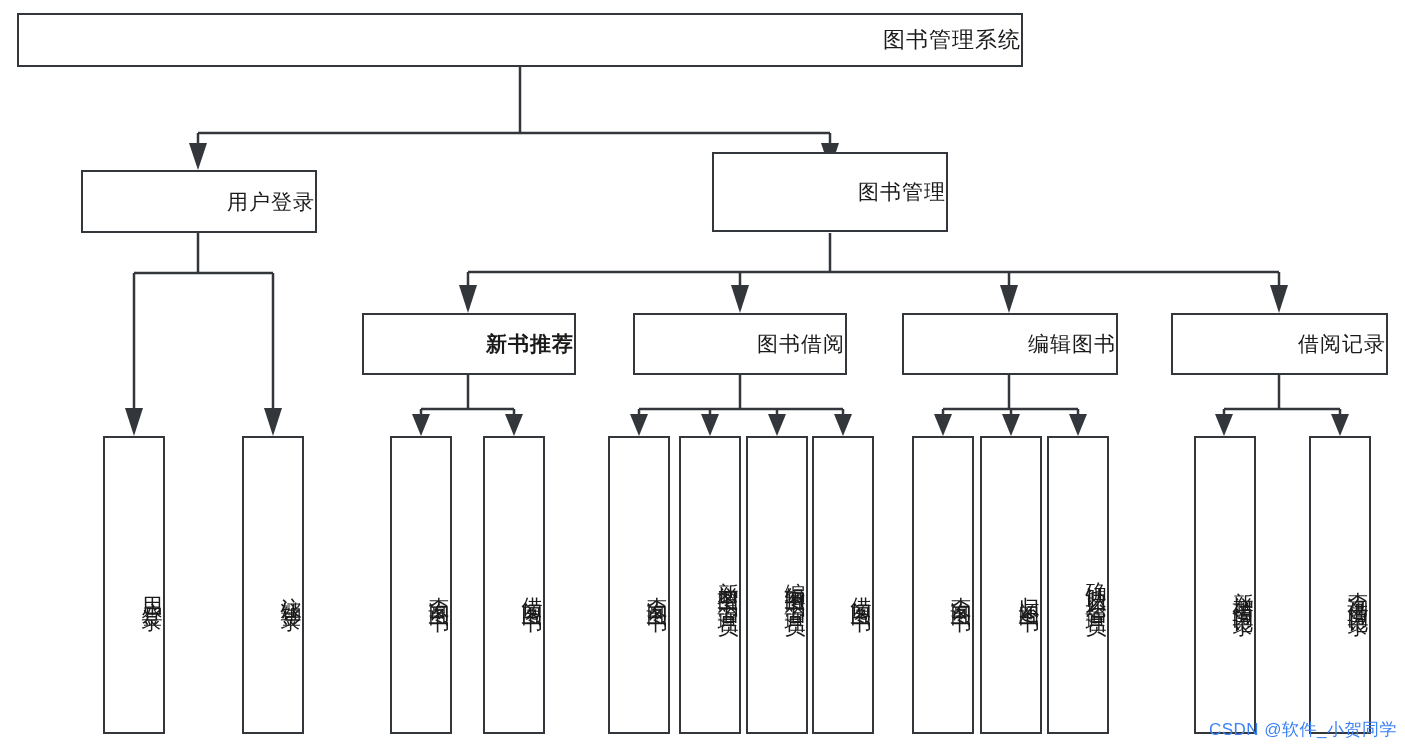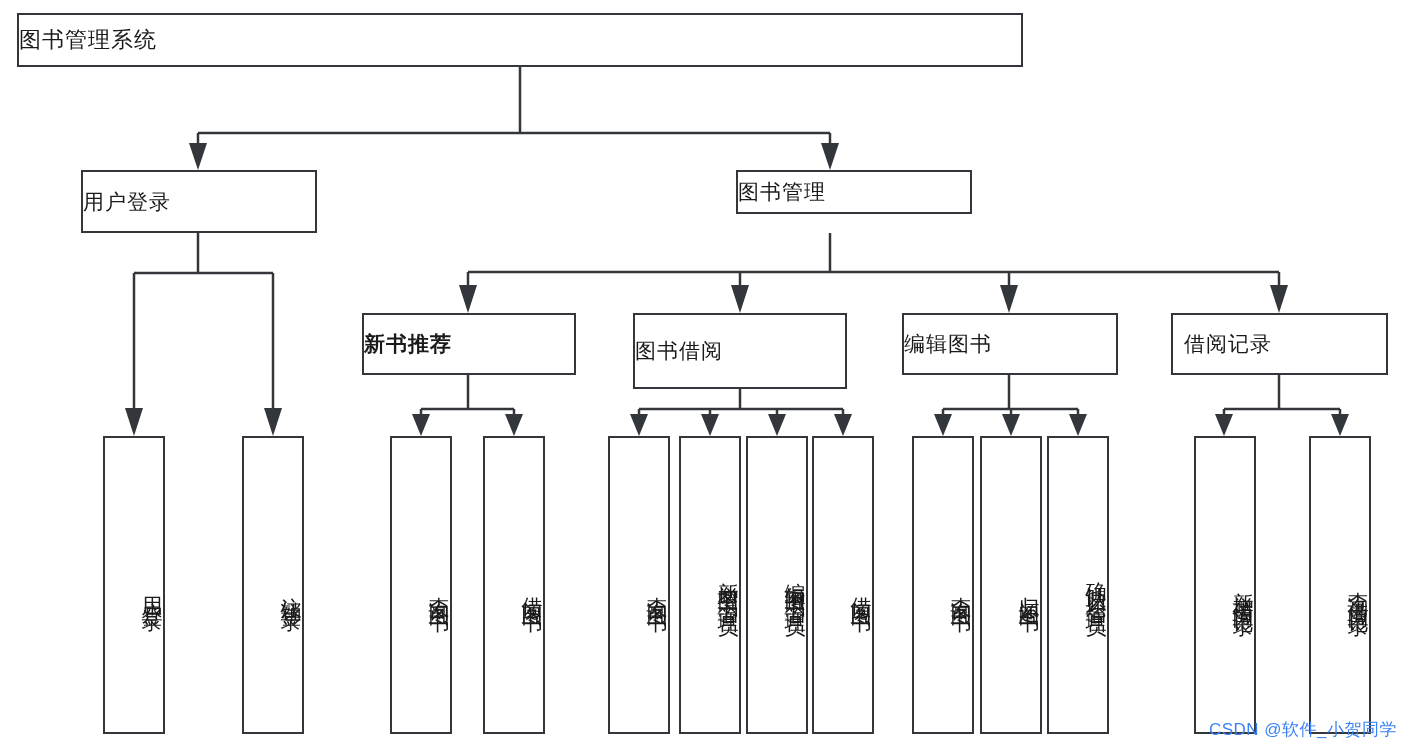--- a/index.html
+++ b/index.html
@@ -17,21 +17,21 @@
     position: absolute;
     left: 0; top: 0;
     width: 1405px; height: 747px;
   }
   .node {
     position: absolute;
     border: 2.5px solid #33373b;
     background: #ffffff;
     display: flex;
     align-items: center;
-    justify-content: flex-start;
+    justify-content: flex-end;
     color: #1a1a1a;
     letter-spacing: 1px;
     z-index: 3;
   }
   .node.horiz {
     font-size: 21px;
   }
   .node.root {
     font-size: 22px;
   }
@@ -146,28 +146,28 @@
     </g>
   </svg>
 
   <div class="node root" style="left:17px; top:13px; width:1006px; height:54px;">
     <span>图书管理系统</span>
   </div>
 
   <div class="node horiz" style="left:81px; top:170px; width:236px; height:63px;">
     <span>用户登录</span>
   </div>
-  <div class="node horiz" style="left:712px; top:170px; width:236px; height:44px;margin-left:24px;">
+  <div class="node horiz" style="left:712px; top:152px; width:236px; height:80px;">
     <span>图书管理</span>
   </div>
 
   <div class="node horiz" style="left:362px; top:313px; width:214px; height:62px;font-weight:bold;">
     <span>新书推荐</span>
   </div>
-  <div class="node horiz" style="left:633px; top:313px; width:214px; height:76px;">
+  <div class="node horiz" style="left:633px; top:313px; width:214px; height:62px;">
     <span>图书借阅</span>
   </div>
   <div class="node horiz" style="left:902px; top:313px; width:216px; height:62px;">
     <span>编辑图书</span>
   </div>
   <div class="node horiz" style="left:1171px; top:313px; width:217px; height:62px;padding-left:11px;">
     <span>借阅记录</span>
   </div>
 
   <div class="node vert" style="left:103px; top:436px; width:62px; height:298px;">

